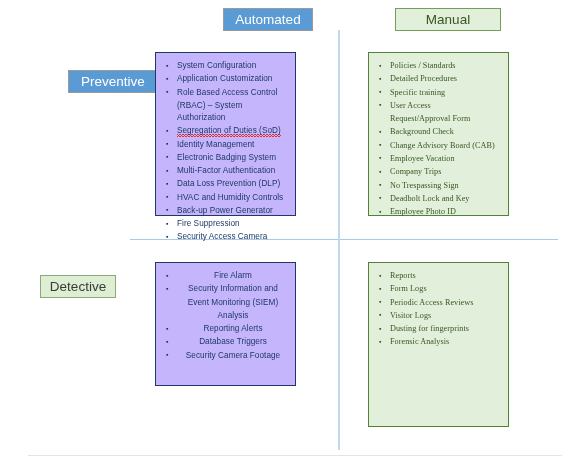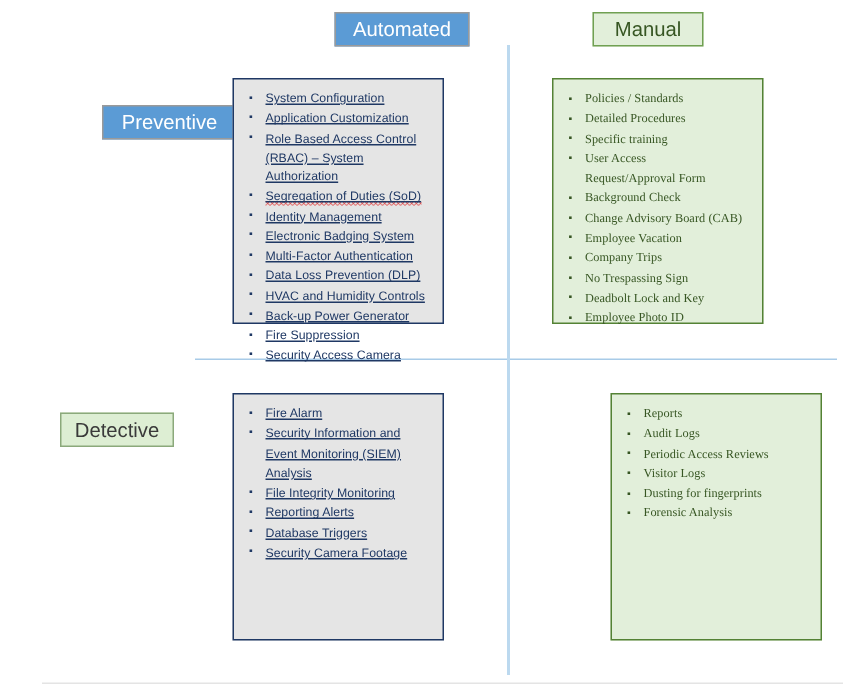--- a/index.html
+++ b/index.html
@@ -73,52 +73,51 @@
   .chip-green-label {
     background: #ddeed3;
     border: 1px solid #8ba97b;
     color: #3a3a3a;
   }
 
   #chip-automated {
     left: 195px; top: 8px; width: 90px; height: 23px;
   }
   #chip-manual {
-    left: 395px; top: 8px; width: 74px; height: 23px;
+    left: 395px; top: 8px; width: 106px; height: 23px;
   }
   #chip-preventive {
     left: 40px; top: 70px; width: 90px; height: 23px;
   }
   #chip-detective {
     left: 40px; top: 275px; width: 76px; height: 23px;
   }
 
   
   .qbox {
     position: absolute;
     box-sizing: border-box;
     padding: 7px 6px 7px 8px;
   }
   .qbox-blue {
-    background: #e5e5e5;
+    background: #c4b5fd;
     border: 1.5px solid #1f3864;
     color: #1f3864;
-    text-decoration: underline;
   }
   .qbox-green {
     background: #e2efda;
     border: 1.5px solid #548235;
     color: #375623;
     font-family: Liberation Serif, serif;
   }
 
   #box-prev-auto { left: 155px; top: 52px; width: 141px; height: 164px; }
   #box-prev-man  { left: 368px; top: 52px; width: 141px; height: 164px; }
-  #box-det-auto  { left: 155px; top: 262px; width: 141px; height: 165px; }
-  #box-det-man   { left: 368px; top: 262px; width: 141px; height: 165px; margin-left: 39px; }
+  #box-det-auto  { left: 155px; top: 262px; width: 141px; height: 124px; text-align: center; }
+  #box-det-man   { left: 368px; top: 262px; width: 141px; height: 165px; }
 
   ul.bullets {
     list-style: none;
     margin: 0;
     padding: 0;
   }
   ul.bullets li {
     position: relative;
     padding-left: 13px;
     font-size: 8.2px;
@@ -201,31 +200,30 @@
         <li>Employee Photo ID</li>
       </ul>
   </div>
 
   <div class="qbox qbox-blue" id="box-det-auto">
     <ul class="bullets">
         <li>Fire Alarm</li>
         <li>Security Information and</li>
         <li class="cont">Event Monitoring (SIEM)</li>
         <li class="cont">Analysis</li>
-        <li>File Integrity Monitoring</li>
         <li>Reporting Alerts</li>
         <li>Database Triggers</li>
         <li>Security Camera Footage</li>
       </ul>
   </div>
 
   <div class="qbox qbox-green" id="box-det-man">
     <ul class="bullets">
         <li>Reports</li>
-        <li>Audit Logs</li>
+        <li>Form Logs</li>
         <li>Periodic Access Reviews</li>
         <li>Visitor Logs</li>
         <li>Dusting for fingerprints</li>
         <li>Forensic Analysis</li>
       </ul>
   </div>
 
 </div>
 
 </body></html>

